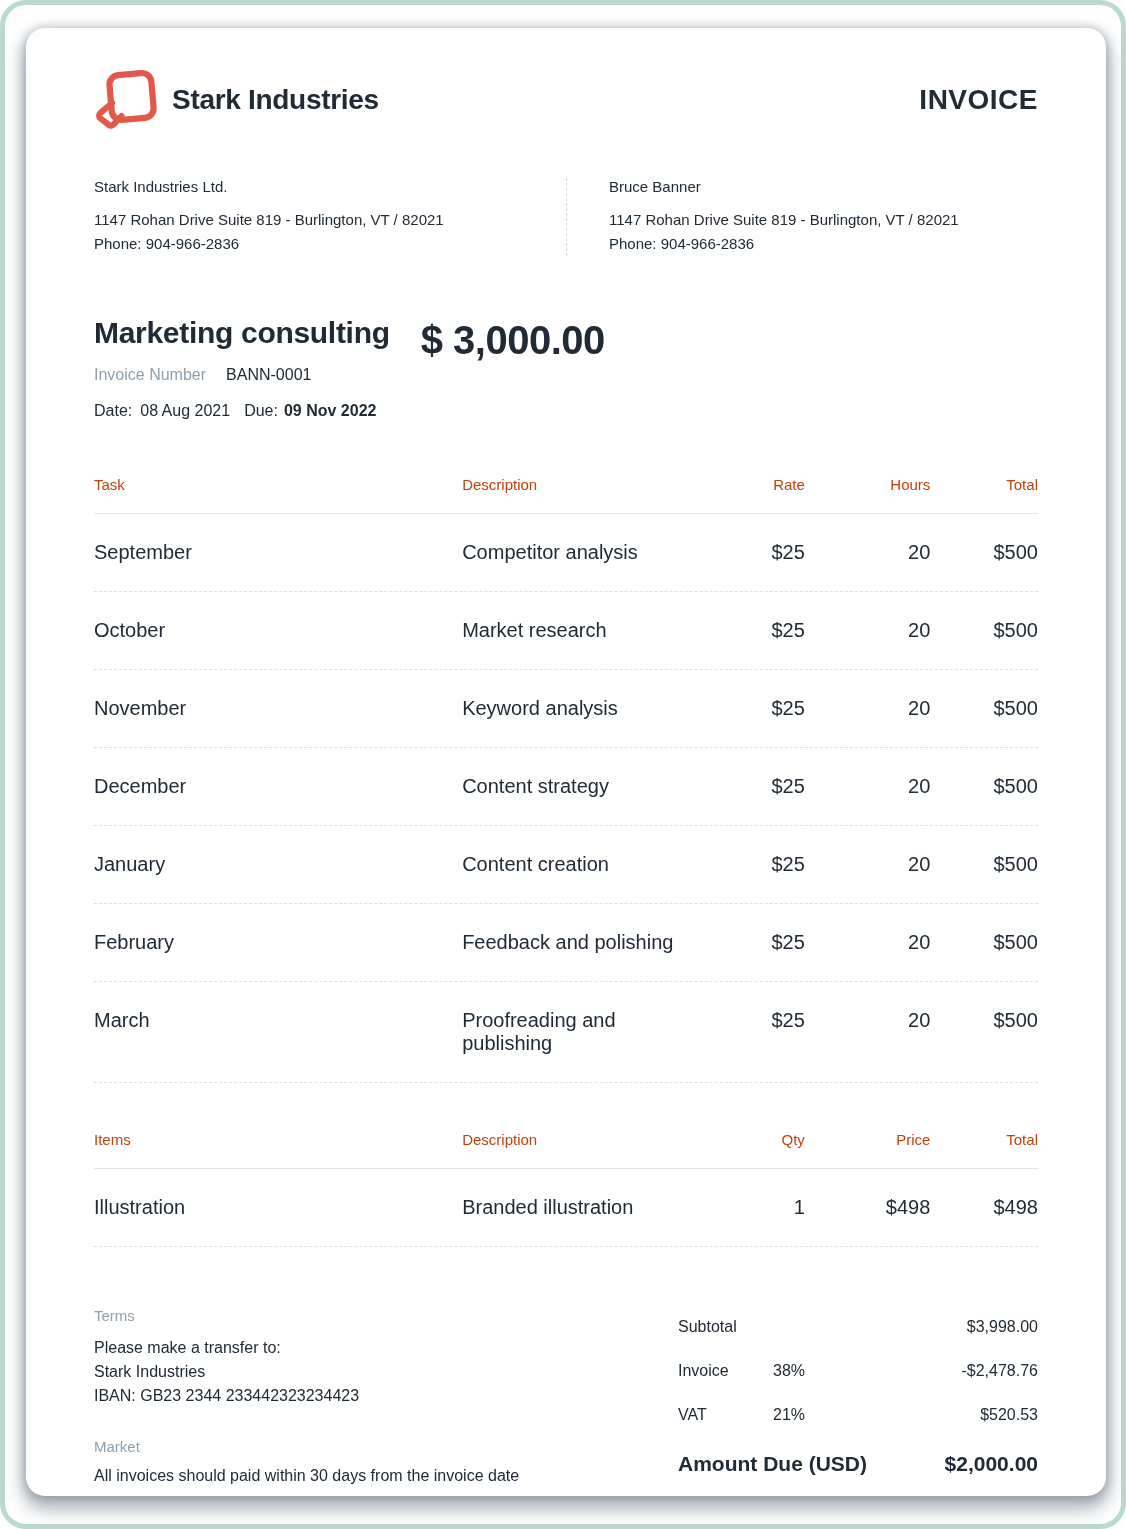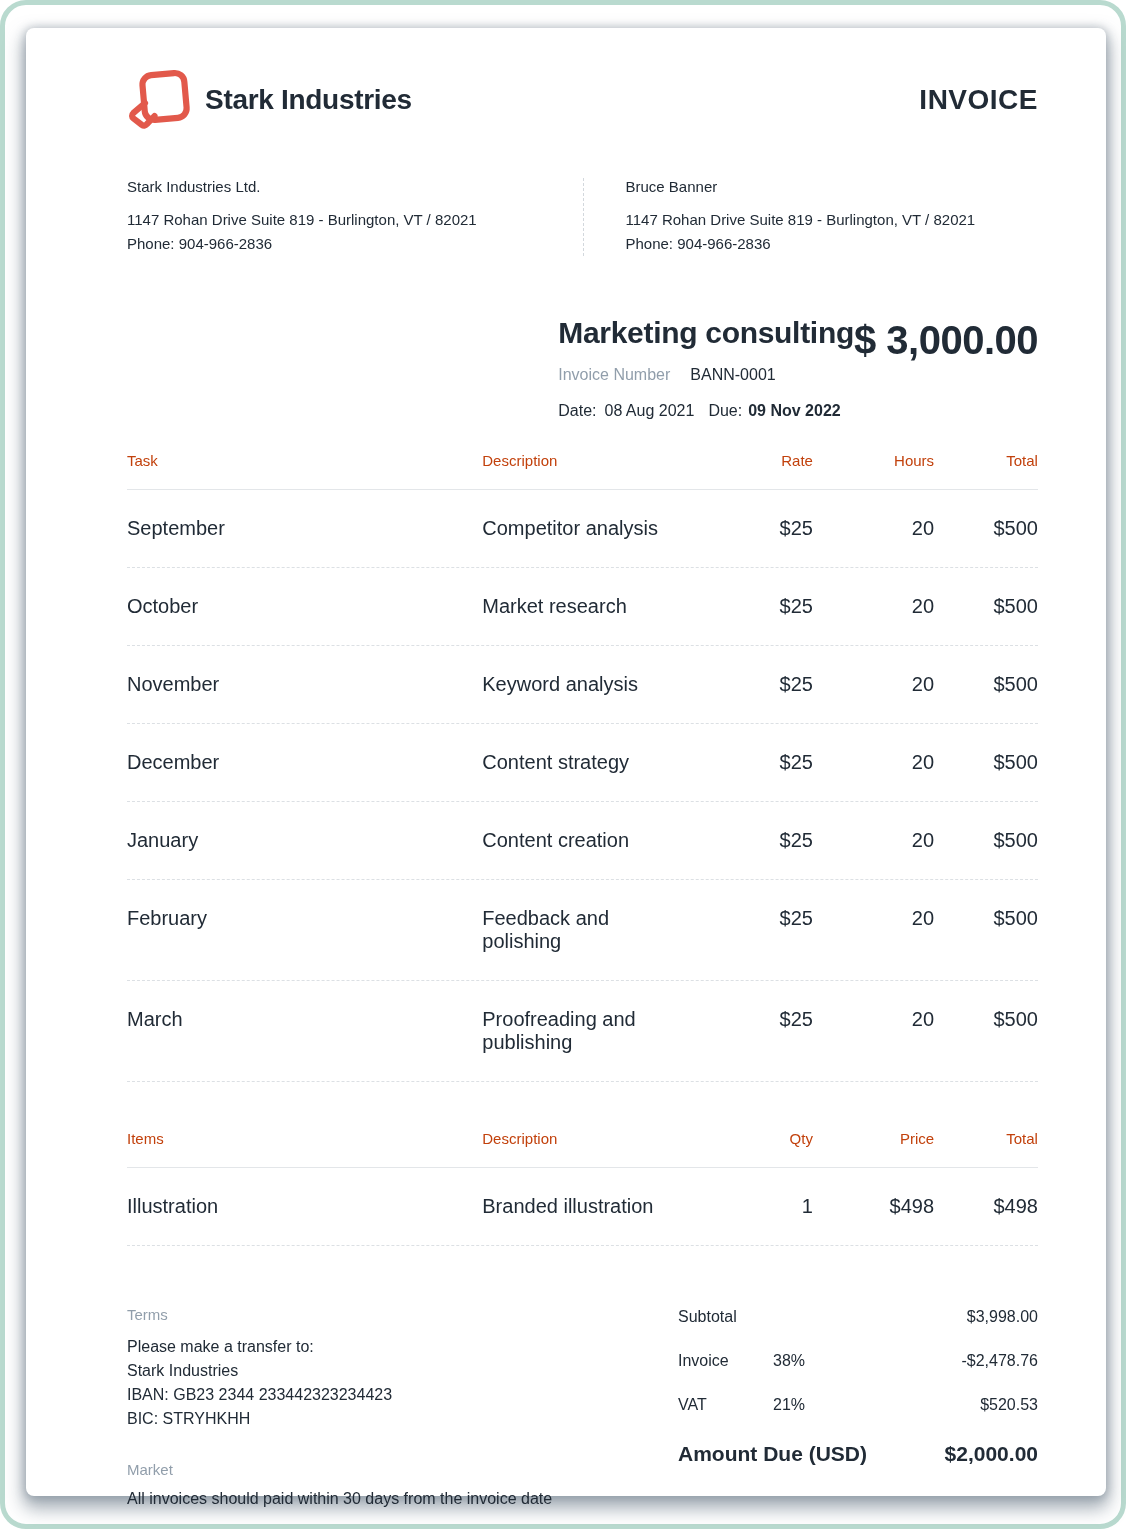--- a/index.html
+++ b/index.html
@@ -14,41 +14,41 @@
   .screen { position:absolute; inset:0; }
   .frame {
     position:absolute; inset:0;
     border:5px solid #b9dacf;
     border-radius:26px;
     z-index:0;
   }
   .card {
     position:absolute; left:26px; top:28px; right:20px; bottom:33px;
     background:#ffffff;
-    border-radius:8px;
+    border-radius:19px;
     box-shadow: 0 10px 18px 3px rgba(99,115,129,.55), 0 1px 8px 2px rgba(99,115,129,.35);
-    padding:40px 68px 0 101px;
+    padding:40px 68px 0 68px;
     z-index:1;
   }
 
   
   .top { display:flex; justify-content:space-between; align-items:center; height:64px; margin-bottom:46px; }
   .brand { display:flex; align-items:center; gap:14px; }
   .brand-name { font-size:28px; font-weight:700; letter-spacing:-0.3px; }
   .invoice-label { font-size:28px; font-weight:700; letter-spacing:0.5px; }
 
   
   .parties { display:flex; margin-bottom:60px; }
   .party { width:50%; padding-right:30px; }
   .party.to { border-left:1px dashed rgba(145,158,171,.4); padding-left:42px; padding-right:0; }
   .party-name { font-size:15px; font-weight:400; margin-bottom:13px; }
   .party-line { font-size:15px; line-height:24px; }
 
   
-  .summary { display:flex; justify-content:flex-end; align-items:flex-start; margin-bottom:26px; }
+  .summary { display:flex; justify-content:flex-start; align-items:flex-start; margin-bottom:50px;gap:31px; }
   .inv-title { font-size:30px; font-weight:700; letter-spacing:-0.3px; margin-bottom:16px; }
   .inv-number-row { font-size:16px; margin-bottom:18px; }
   .inv-number-label { color:#919eab; margin-right:20px; }
   .date-row { font-size:16px; }
   .date-label { margin-right:8px; }
   .date-value { margin-right:14px; }
   .due-label { margin-right:6px; }
   .due-value { font-weight:700; }
   .amount-big { font-size:40px; font-weight:700; letter-spacing:-0.5px; padding-top:2px; }
 
@@ -63,21 +63,21 @@
   .tbody .trow {
     display:grid; grid-template-columns:39% 23% 13.3% 13.3% 11.4%;
     padding:27px 0 27px 0;
     border-bottom:1px dashed rgba(145,158,171,.32);
     font-size:20px;
   }
   .hcell.c2,.hcell.c3,.hcell.c4,.tcell.c2,.tcell.c3,.tcell.c4 { text-align:right; }
   .items-table { margin-top:42px; }
 
   
-  .bottom { display:flex; margin-top:60px; align-items:flex-start; }
+  .bottom { display:flex; margin-top:60px; align-items:center; }
   .bottom-left { flex:1; padding-right:60px; }
   .sec-label { color:#919eab; font-size:15px; margin-bottom:12px; }
   .terms-lines .line { font-size:16px; line-height:24px; }
   .notes-block { margin-top:30px; }
   .notes-text { font-size:16px; }
   .totals { width:360px; padding-top:2px; }
   .total-row { display:flex; align-items:baseline; margin-bottom:26px; font-size:16px; }
   .total-row .tl { width:95px; }
   .total-row .tp { flex:1; }
   .total-row .tv { text-align:right; white-space:nowrap; }
@@ -214,21 +214,20 @@
     </div>
 
     <div class="bottom">
       <div class="bottom-left">
         <div class="terms-block">
           <div class="sec-label">Terms</div>
           <div class="terms-lines">
               <div class="line">Please make a transfer to:</div>
               <div class="line">Stark Industries</div>
               <div class="line">IBAN: GB23 2344 233442323234423</div>
-              <div class="line">BIC: STRYHKHH</div>
             </div>
         </div>
         <div class="notes-block">
           <div class="sec-label">Market</div>
           <div class="notes-text">All invoices should paid within 30 days from the invoice date</div>
         </div>
       </div>
       <div class="totals">
         <div class="totals-rows">
             <div class="total-row">

